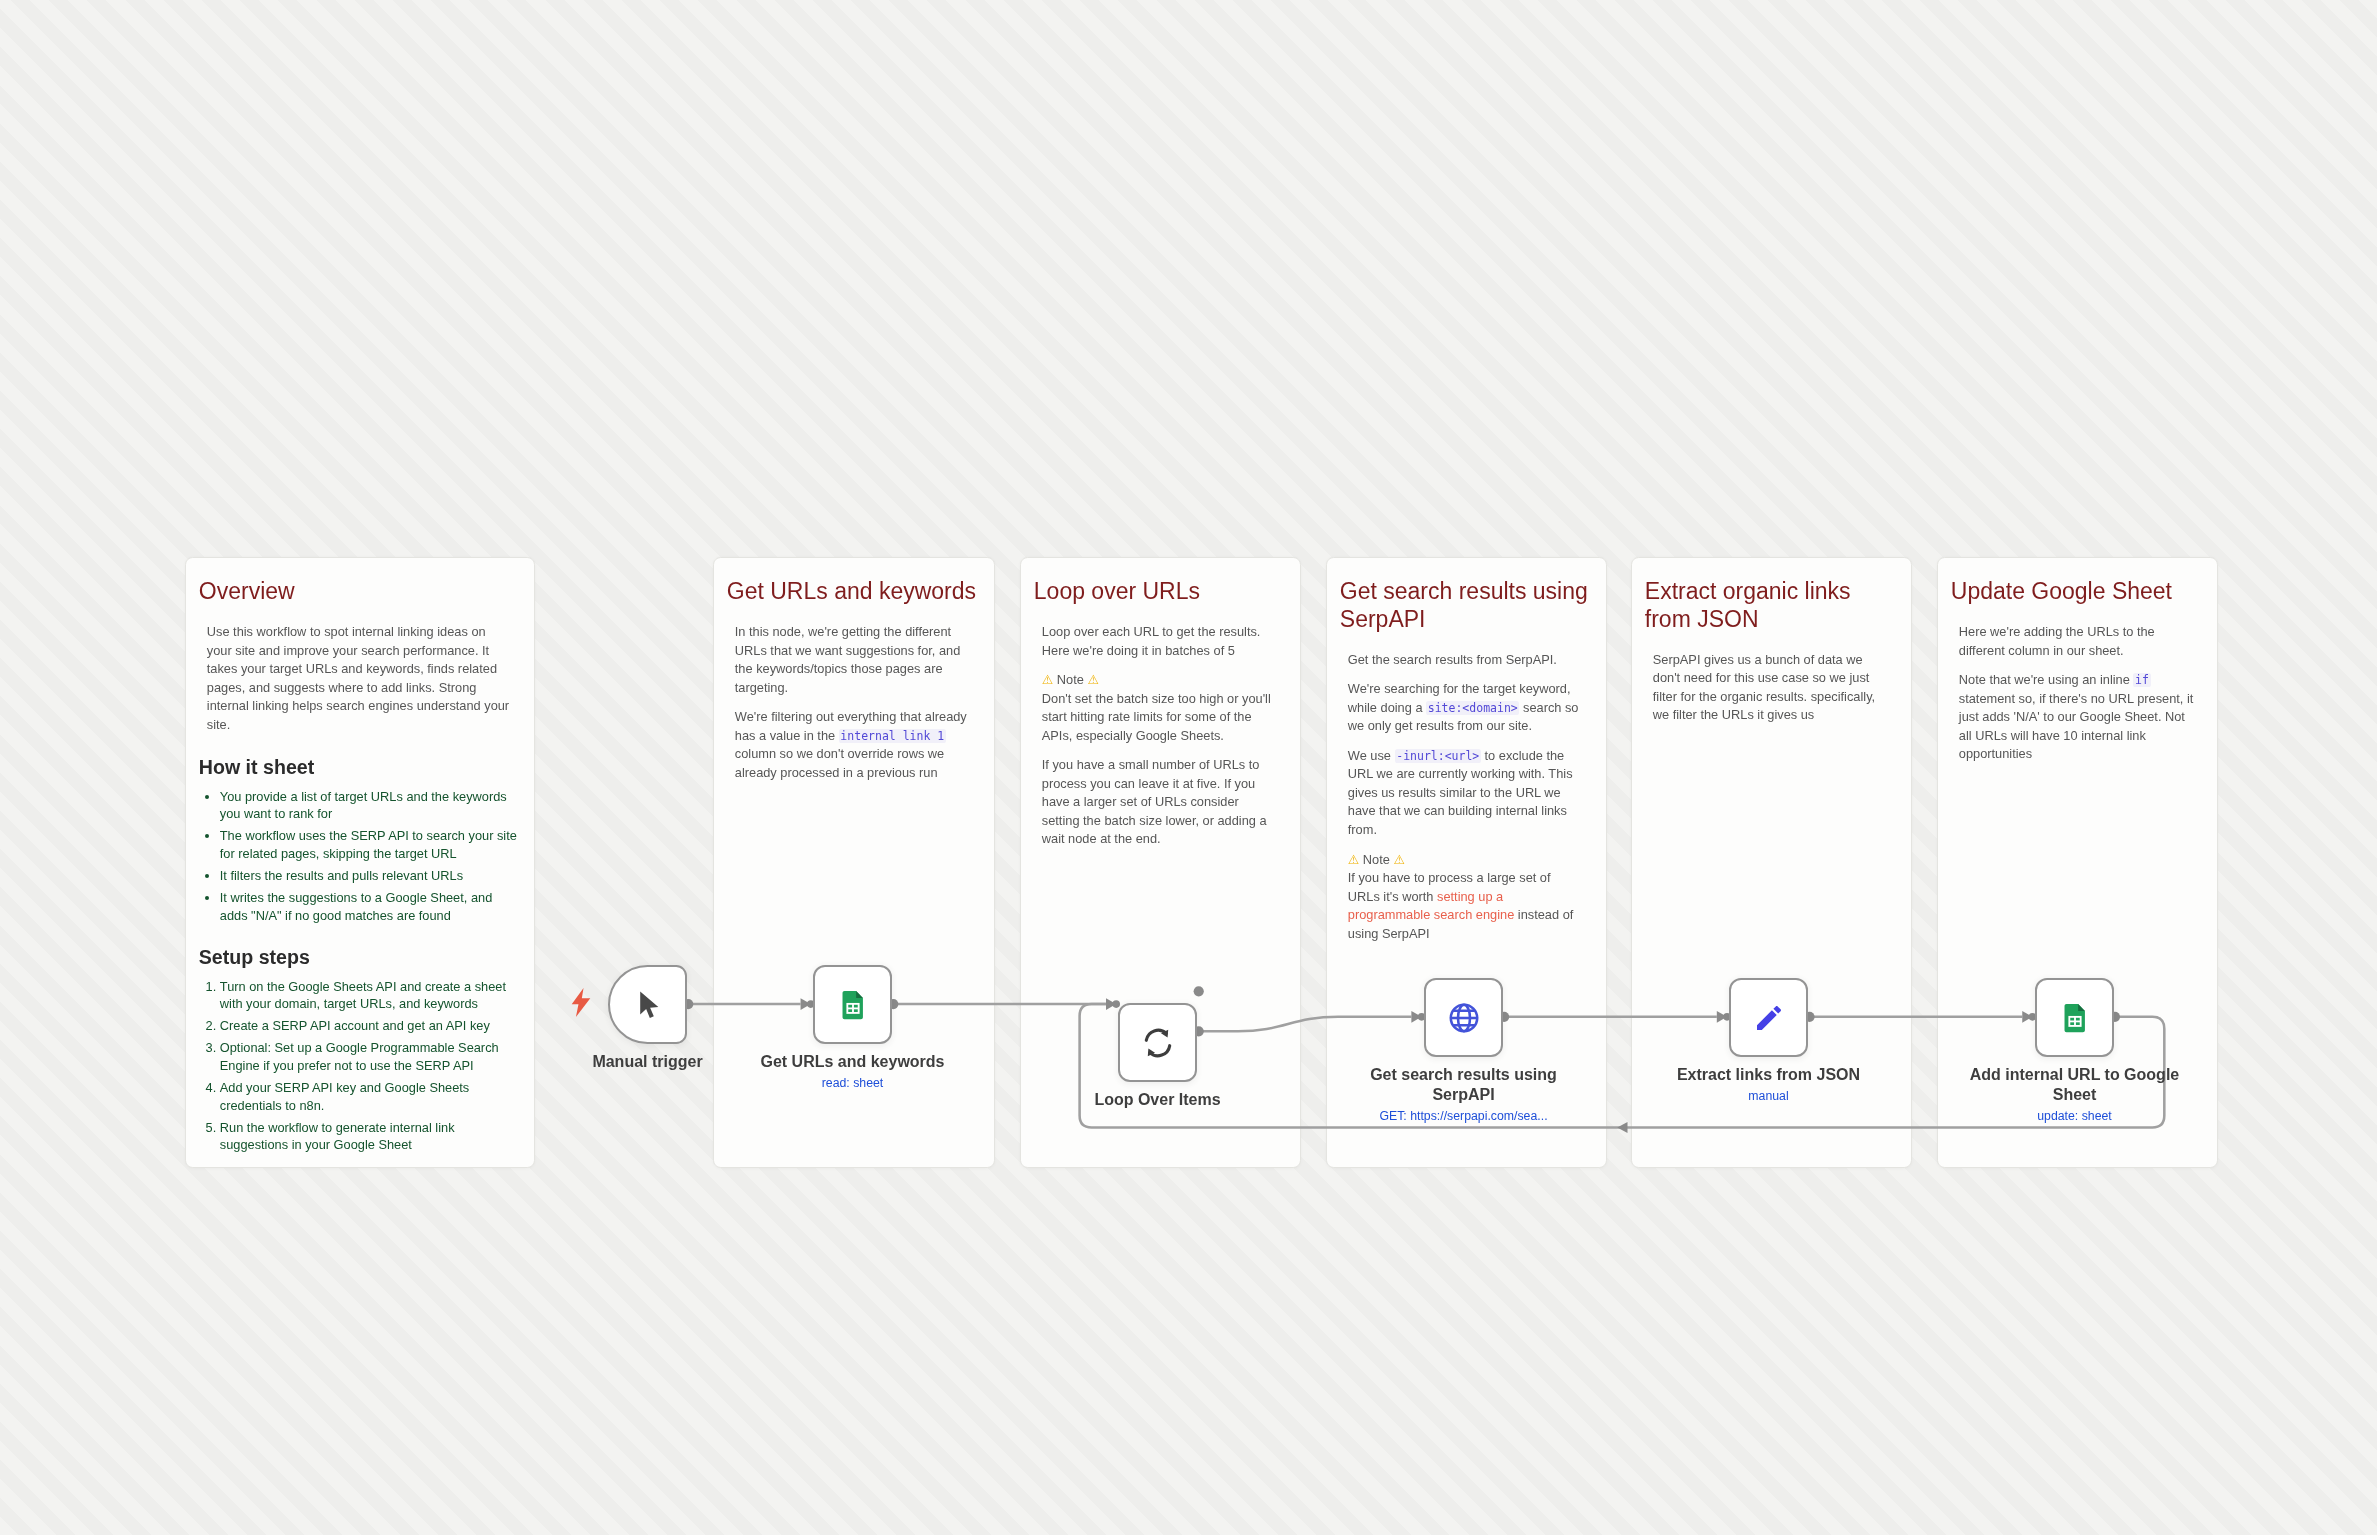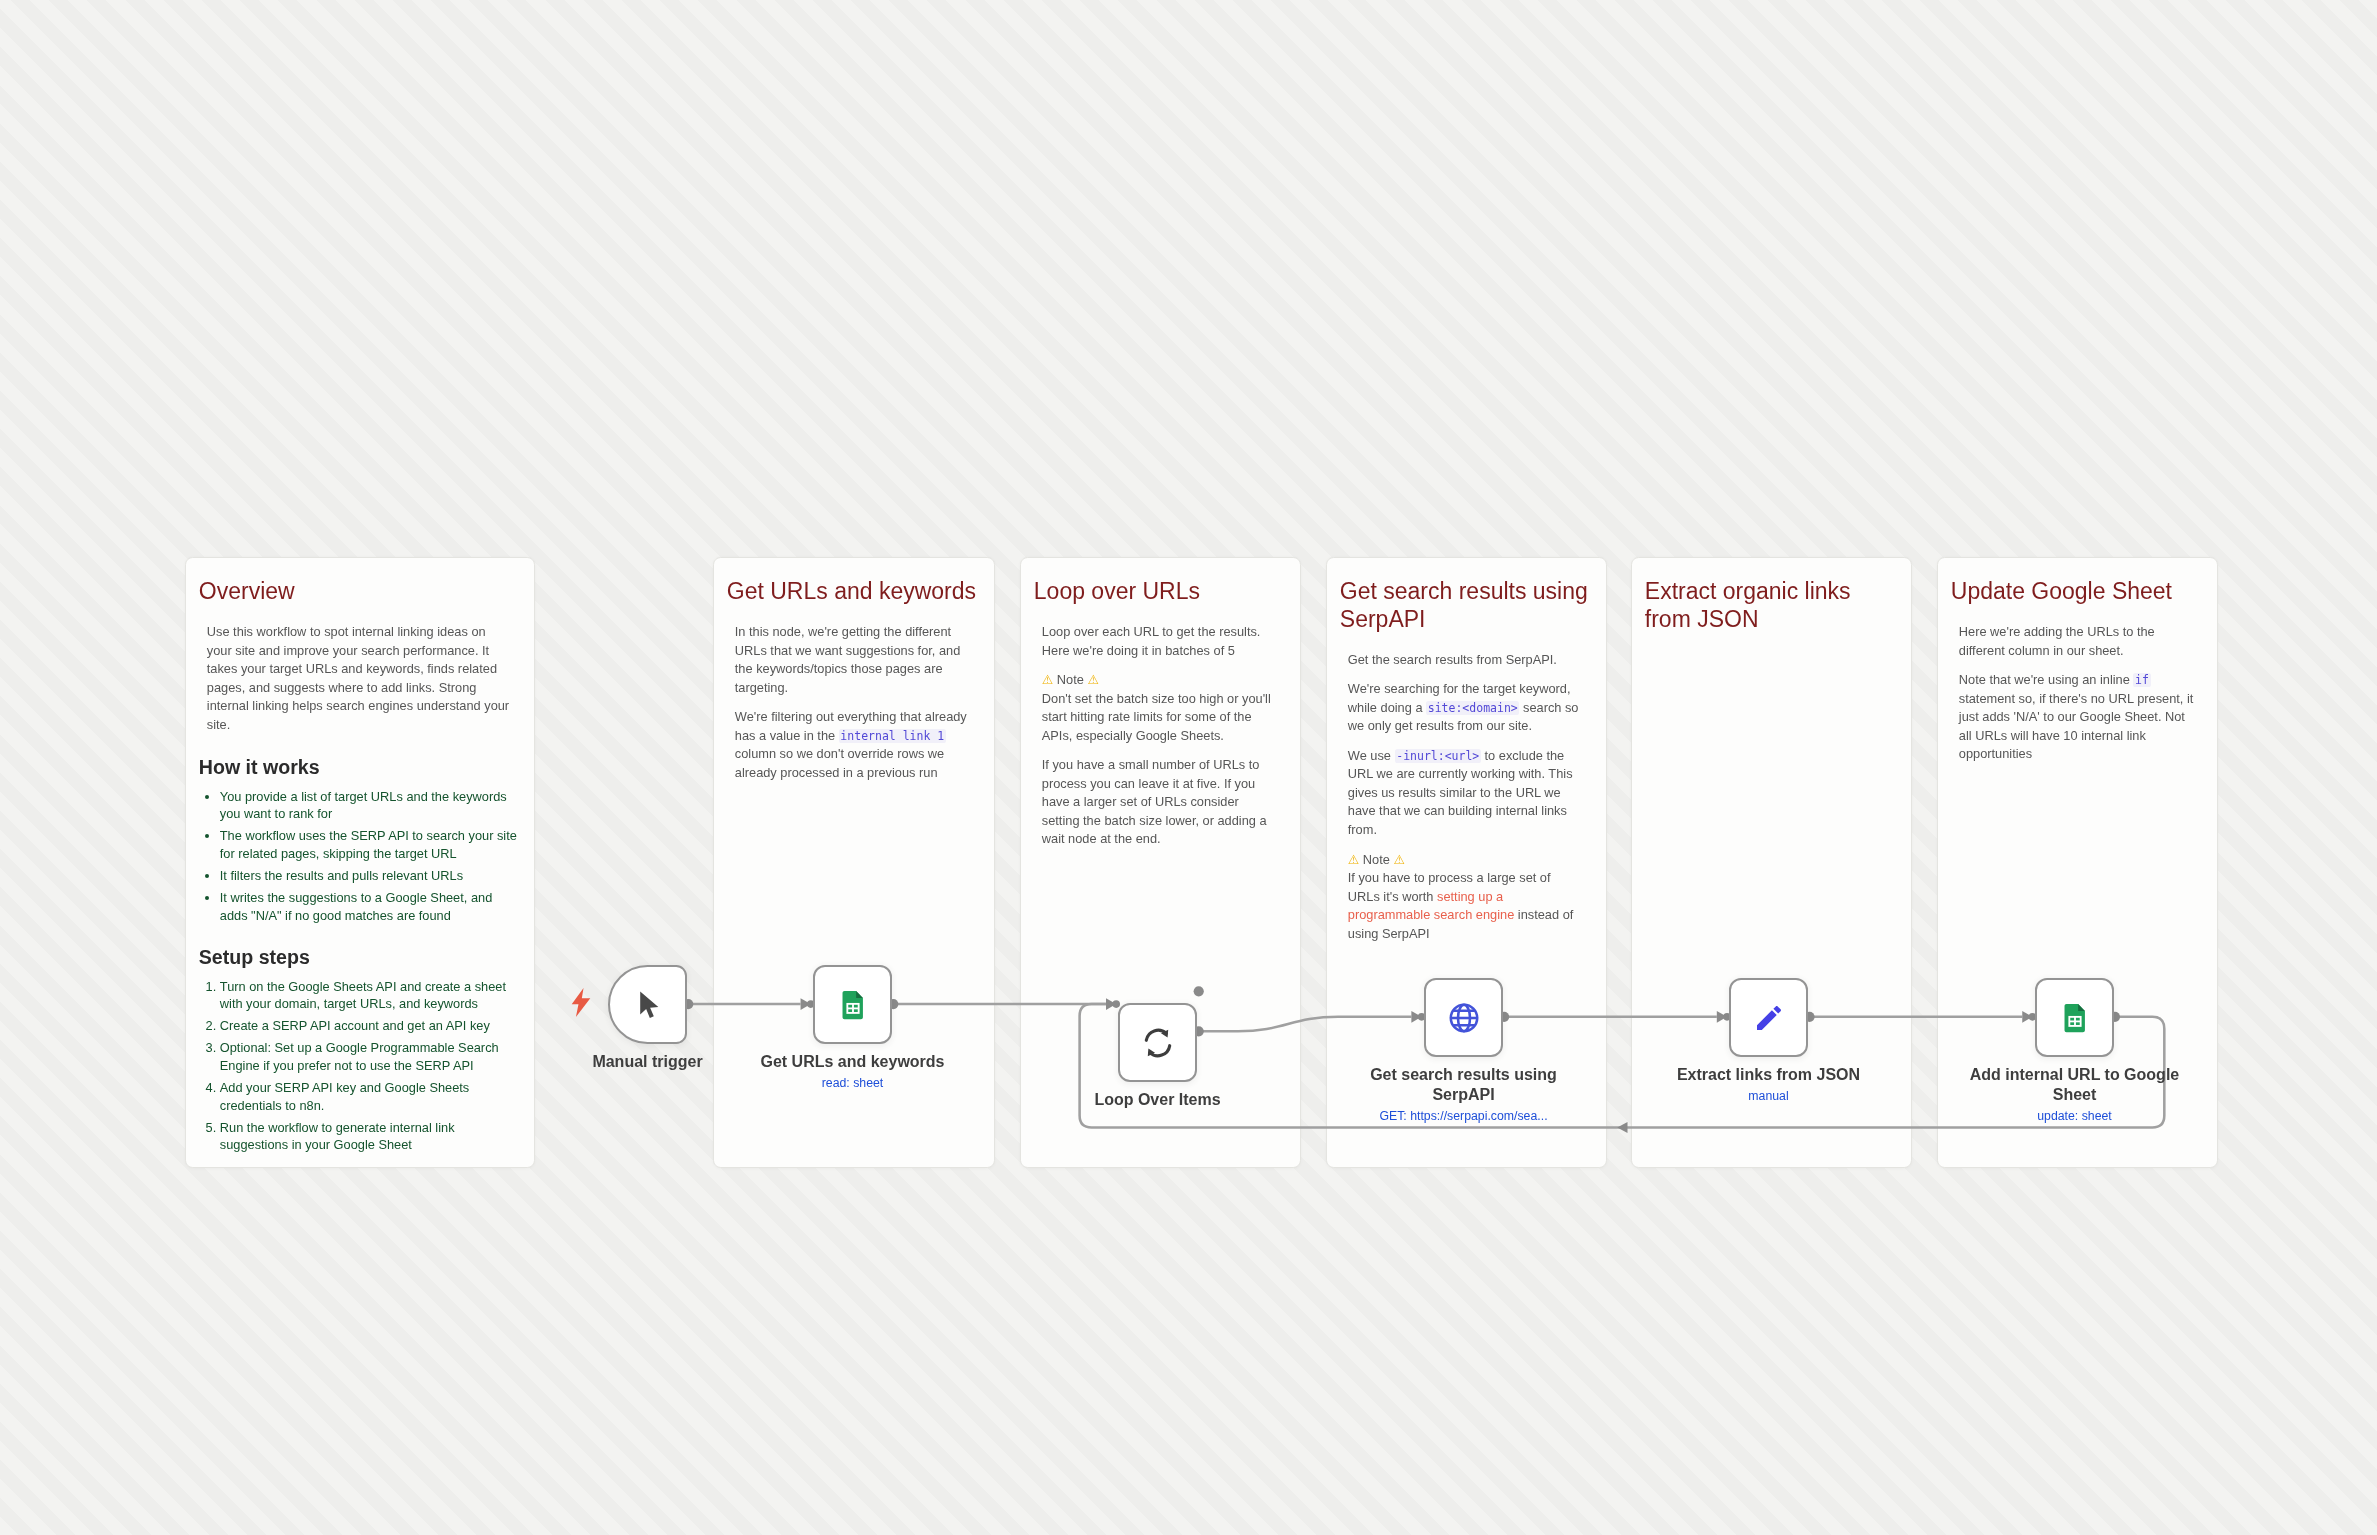--- a/index.html
+++ b/index.html
@@ -58,21 +58,21 @@
 
   .bolt{position:absolute;left:570px;top:987px;z-index:3}
 </style>
 </head>
 <body>
 
 <div class="sticky sp-1">
   <div class="note-title">Overview</div>
   <div class="note-body">
       <p class="note-p"><span>Use this workflow to spot internal linking ideas on your site and improve your search performance. It takes your target URLs and keywords, finds related pages, and suggests where to add links. Strong internal linking helps search engines understand your site.</span></p>
-      <div class="note-h2">How it works</div>
+      <div class="note-h2">How it sheet</div>
       <ul class="note-list">
         <li><span>You provide a list of target URLs and the keywords you want to rank for</span></li>
         <li><span>The workflow uses the SERP API to search your site for related pages, skipping the target URL</span></li>
         <li><span>It filters the results and pulls relevant URLs</span></li>
         <li><span>It writes the suggestions to a Google Sheet, and adds "N/A" if no good matches are found</span></li>
       </ul>
       <div class="note-h2">Setup steps</div>
       <ol class="note-list">
         <li><span>Turn on the Google Sheets API and create a sheet with your domain, target URLs, and keywords</span></li>
         <li><span>Create a SERP API account and get an API key</span></li>
@@ -101,20 +101,23 @@
   <div class="note-title">Get search results using SerpAPI</div>
   <div class="note-body">
       <p class="note-p"><span>Get the search results from SerpAPI.</span></p>
       <p class="note-p"><span>We're searching for the target keyword, while doing a </span><span class="seg-code">site:&lt;domain&gt;</span><span> search so we only get results from our site.</span></p>
       <p class="note-p"><span>We use </span><span class="seg-code">-inurl:&lt;url&gt;</span><span> to exclude the URL we are currently working with. This gives us results similar to the URL we have that we can building internal links from.</span></p>
       <p class="note-p"><span class="seg-warn">⚠</span><span> Note </span><span class="seg-warn">⚠</span><br><span>If you have to process a large set of URLs it's worth </span><span class="seg-link">setting up a programmable search engine</span><span> instead of using SerpAPI</span></p>
     </div>
 </div>
 <div class="sticky sp-5">
   <div class="note-title">Extract organic links from JSON</div>
+  <div class="note-body">
+      <p class="note-p"><span>SerpAPI gives us a bunch of data we don't need for this use case so we just filter for the organic results. specifically, we filter the URLs it gives us</span></p>
+    </div>
 </div>
 <div class="sticky sp-6">
   <div class="note-title">Update Google Sheet</div>
   <div class="note-body">
       <p class="note-p"><span>Here we're adding the URLs to the different column in our sheet.</span></p>
       <p class="note-p"><span>Note that we're using an inline </span><span class="seg-code">if</span><span> statement so, if there's no URL present, it just adds 'N/A' to our Google Sheet. Not all URLs will have 10 internal link opportunities</span></p>
     </div>
 </div>
 
 <svg class="wires" width="2377" height="1536" viewBox="0 0 2794 1805">

